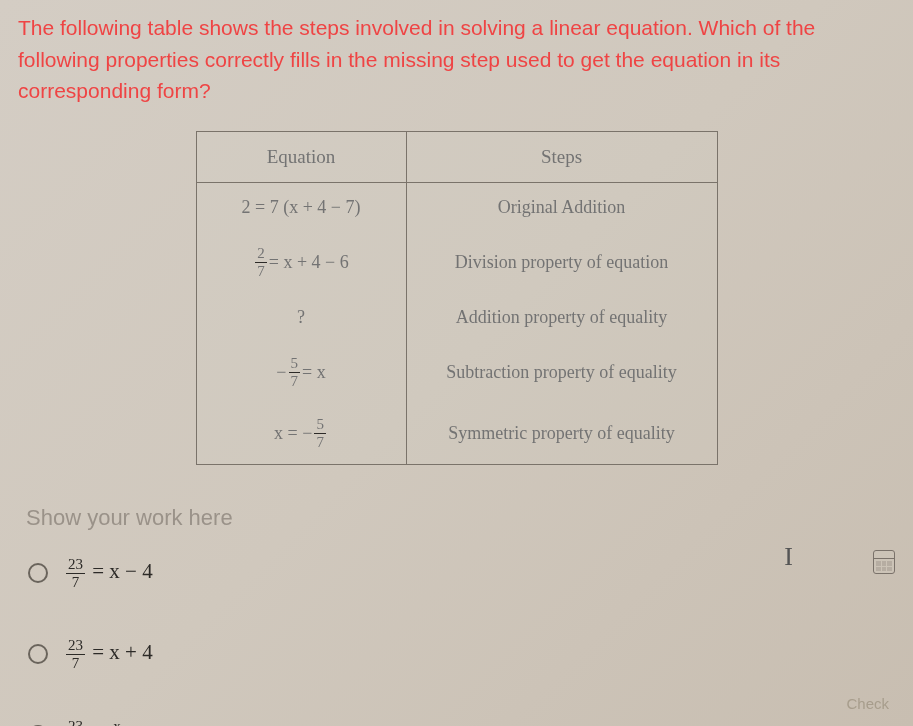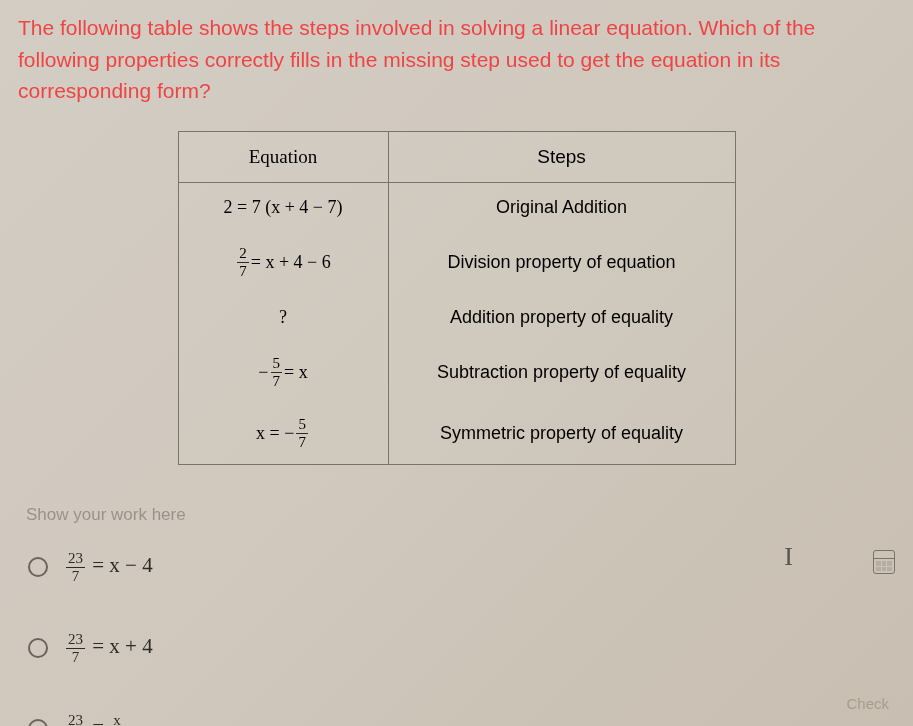--- a/index.html
+++ b/index.html
@@ -29,40 +29,41 @@
       border: 1px solid #7a736a;
       background: rgba(255,255,255,0.02);
     }
     .equation-table .row {
       display: flex;
     }
     .equation-table .cell {
       padding: 14px 14px;
       font-size: 18px;
       text-align: center;
-      color: #000000;
+      color: #737373;
       display: flex;
       align-items: center;
       justify-content: center;
     }
     .equation-table .header .cell {
       border-bottom: 1px solid #7a736a;
       font-weight: 500;
       font-size: 19px;
     }
     .equation-table .cell.eq {
       width: 210px;
       border-right: 1px solid #7a736a;
       font-family: 'Cambria Math', 'Times New Roman', serif;
     }
     .equation-table .cell.step {
-      width: 346px;
+      width: 310px;
+      font-family: Liberation Serif, serif;
     }
     .show-work {
-      font-size: 17px;
+      font-size: 22px;
       color: #9a9289;
       margin: 12px 0 26px 8px;
     }
     .options {
       display: grid;
       grid-template-columns: 1fr;
       column-gap: 60px;
       row-gap: 34px;
       padding-left: 10px;
       padding-right: 60px;

